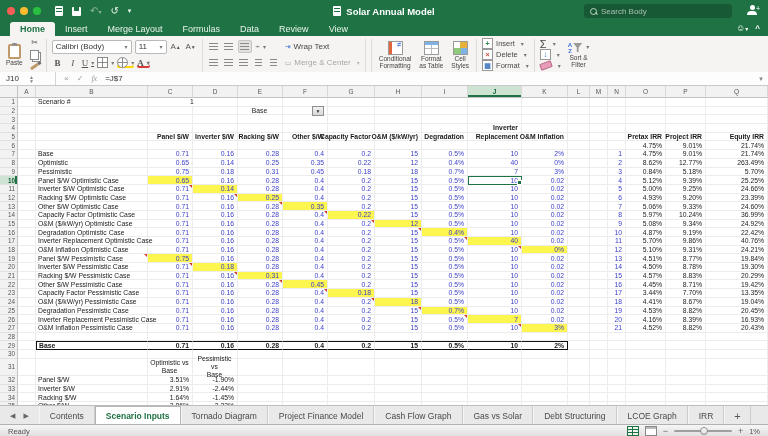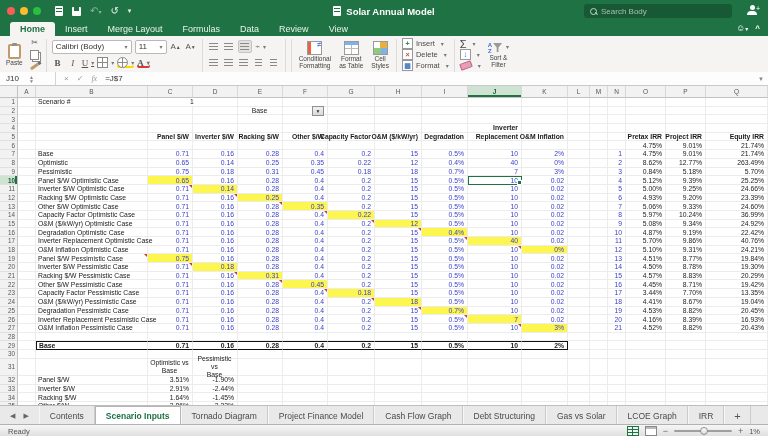--- a/index.html
+++ b/index.html
@@ -267,20 +267,31 @@
           <span class="alnic"></span>
         </span>
       <span class="minibtn">
           <span class="alnic" style="width:7px"></span>
         </span>
       <span class="minibtn">
           <span class="alnic" style="width:7px"></span>
         </span>
     </div>
   </div>
+  <div class="rcol">
+    <div class="rrow lbl8">
+      <span style="color:#3a6fd8;font-size:7px">⇥</span>
+      <span>Wrap Text</span>
+    </div>
+    <div class="rrow lbl8 grayed">
+      <span style="font-size:7px">▭</span>
+      <span>Merge &amp; Center</span>
+        <span class="dda">▾</span>
+    </div>
+  </div>
   <div class="rsep"></div>
   <div class="rsep"></div>
   <div class="rgrp">
     <div class="bigbtn">
       <span class="cfic"></span>
       <span>Conditional</span>
         <span>Formatting</span>
     </div>
     <div class="bigbtn">
       <span class="ftic"></span>
@@ -1084,22 +1095,22 @@
 <div id="sheettabs" class="abs">
   <div class="navarrows">
     <span>◀</span>
     <span>▶</span>
   </div>
 <div class="stab">Contents</div>
     <div class="stab active">Scenario Inputs</div>
     <div class="stab">Tornado Diagram</div>
     <div class="stab">Project Finance Model</div>
     <div class="stab">Cash Flow Graph</div>
+    <div class="stab">Gas vs Solar</div>
     <div class="stab">Debt Structuring</div>
-    <div class="stab">Gas vs Solar</div>
     <div class="stab">LCOE Graph</div>
     <div class="stab">IRR</div>
     <div class="stab addtab">+</div>
   </div>
 
 <div id="statusbar" class="abs">
   <span id="ready">Ready</span>
   <div id="sb-right">
     <span class="viewic v-normal"></span>
     <span class="viewic v-layout"></span>

